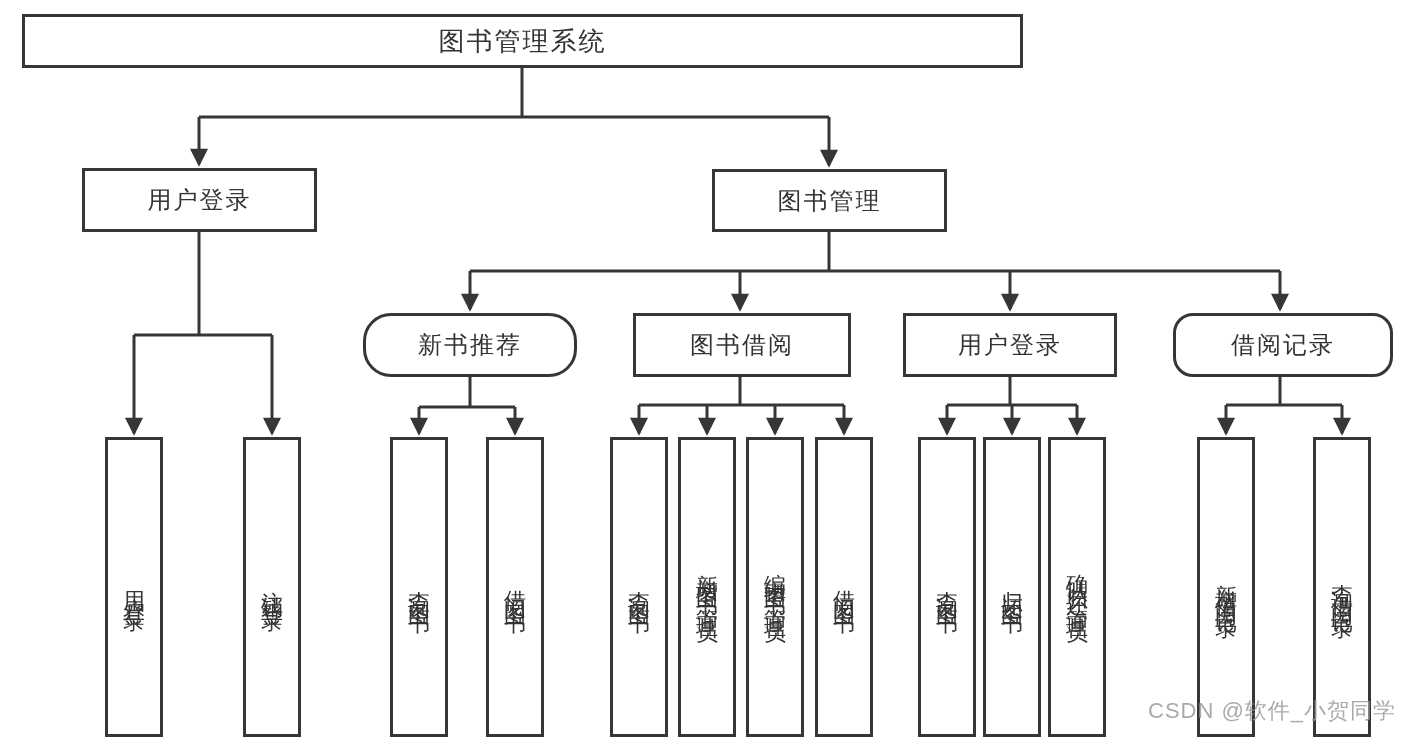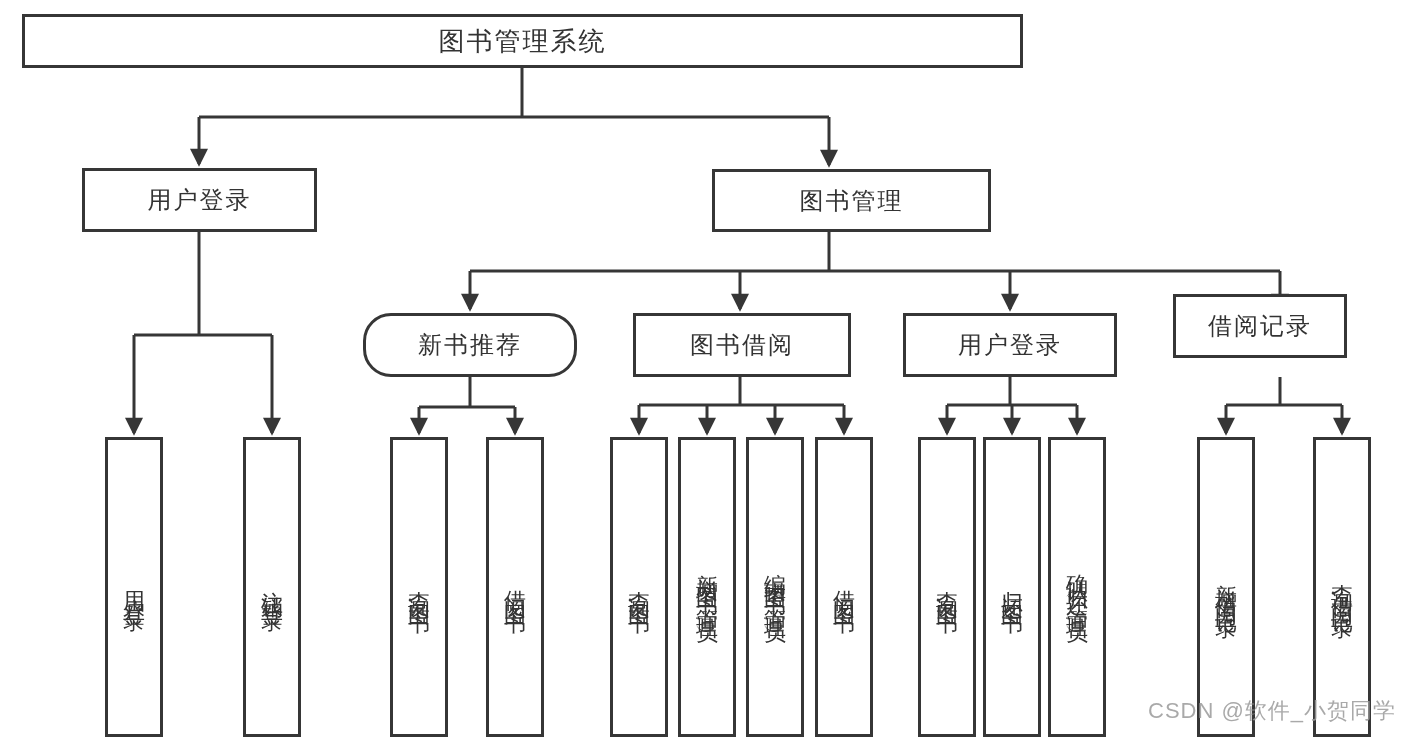--- a/index.html
+++ b/index.html
@@ -112,34 +112,34 @@
     </g>
   </svg>
 
   <div class="node root-box" style="left:22px; top:14px; width:1001px; height:54px;">
     <span>图书管理系统</span>
   </div>
 
   <div class="node h-label" style="left:82px; top:168px; width:235px; height:64px;">
     <span>用户登录</span>
   </div>
-  <div class="node h-label" style="left:712px; top:169px; width:279px; height:63px;">
+  <div class="node h-label" style="left:712px; top:169px; width:235px; height:63px;">
     <span>图书管理</span>
   </div>
 
   <div class="node h-label" style="left:363px; top:313px; width:214px; height:64px;border-radius:28px;">
     <span>新书推荐</span>
   </div>
   <div class="node h-label" style="left:633px; top:313px; width:218px; height:64px;">
     <span>图书借阅</span>
   </div>
   <div class="node h-label" style="left:903px; top:313px; width:214px; height:64px;">
     <span>用户登录</span>
   </div>
-  <div class="node h-label" style="left:1173px; top:294px; width:174px; height:64px;">
+  <div class="node h-label" style="left:1173px; top:313px; width:220px; height:64px;border-radius:20px;">
     <span>借阅记录</span>
   </div>
 
   <div class="node leaf" style="left:105px; top:437px;">
     <span class="vtext">用户登录</span>
   </div>
   <div class="node leaf" style="left:243px; top:437px;">
     <span class="vtext">注销登录</span>
   </div>
   <div class="node leaf" style="left:390px; top:437px;">

